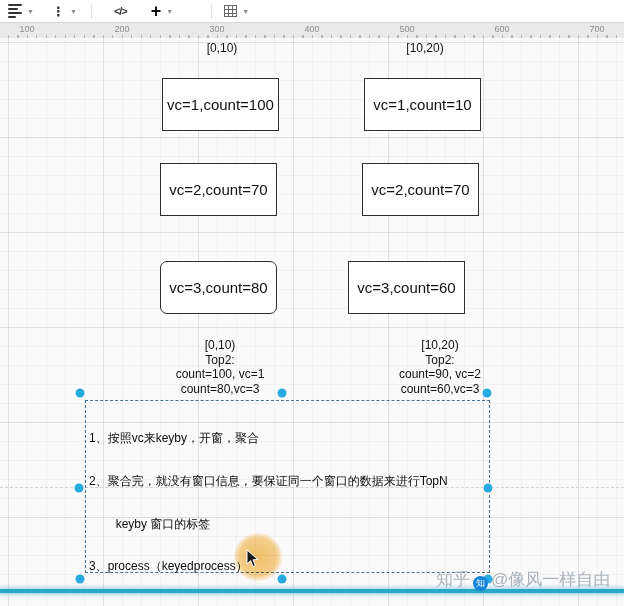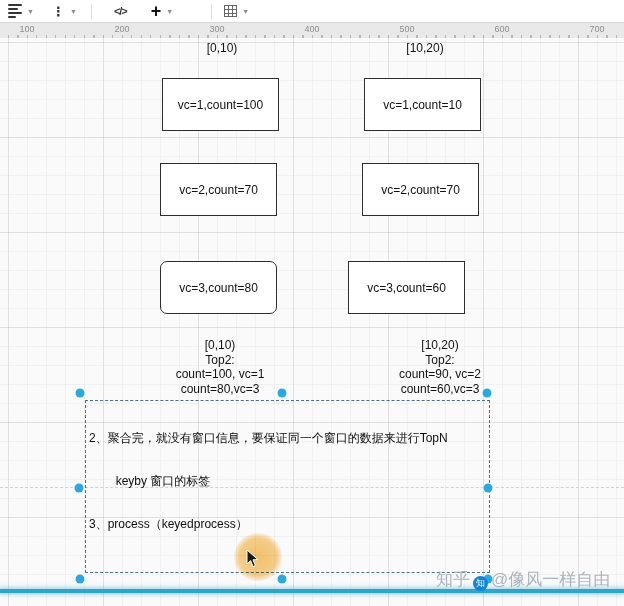--- a/index.html
+++ b/index.html
@@ -44,21 +44,21 @@
       linear-gradient(to bottom, rgba(0,0,0,0.035) 1px, transparent 1px);
     background-size:95px 95px, 95px 95px, 19px 19px, 19px 19px;
     background-position:8px 4px, 8px 4px, 8px 4px, 8px 4px; }
 
   .win-label { position:absolute; top:3px; transform:translateX(-50%);
     font-size:12px; color:#111; }
   #winlabel-left { left:222px; } #winlabel-right { left:425px; }
 
   .shape-box { position:absolute; width:117px; height:53px; background:#fff;
     border:1.4px solid #2e2e2e; display:flex; align-items:center; justify-content:center;
-    font-size:12px; color:#111; }
+    font-size:15px; color:#111; }
   .b0 { left:162px; top:40px; }  .b1 { left:364px; top:40px; }
   .b2 { left:160px; top:125px; } .b3 { left:362px; top:125px; }
   .b4 { left:160px; top:223px;border-radius:7px; } .b5 { left:348px; top:223px; }
 
   .summary { position:absolute; top:300px; transform:translateX(-50%);
     text-align:center; font-size:12px; color:#111; line-height:14.6px; }
   #summary-left { left:220px; } #summary-right { left:440px; }
 
   .page-break { position:absolute; left:0; top:449px; width:624px; height:0;
     border-top:1px dashed #d2d2d2; }
@@ -155,20 +155,21 @@
       <div>Top2:</div>
       <div>count=90, vc=2</div>
       <div>count=60,vc=3</div>
     </div>
 
     <div class="page-break"></div>
 
     <div id="selection-rect"></div>
 
     <div id="notes">
+      <div>1、按照vc来keyby，开窗，聚合</div>
       <div>2、聚合完，就没有窗口信息，要保证同一个窗口的数据来进行TopN</div>
       <div>        keyby 窗口的标签</div>
       <div>3、process（keyedprocess）</div>
       
       
       
       
       
       
       

